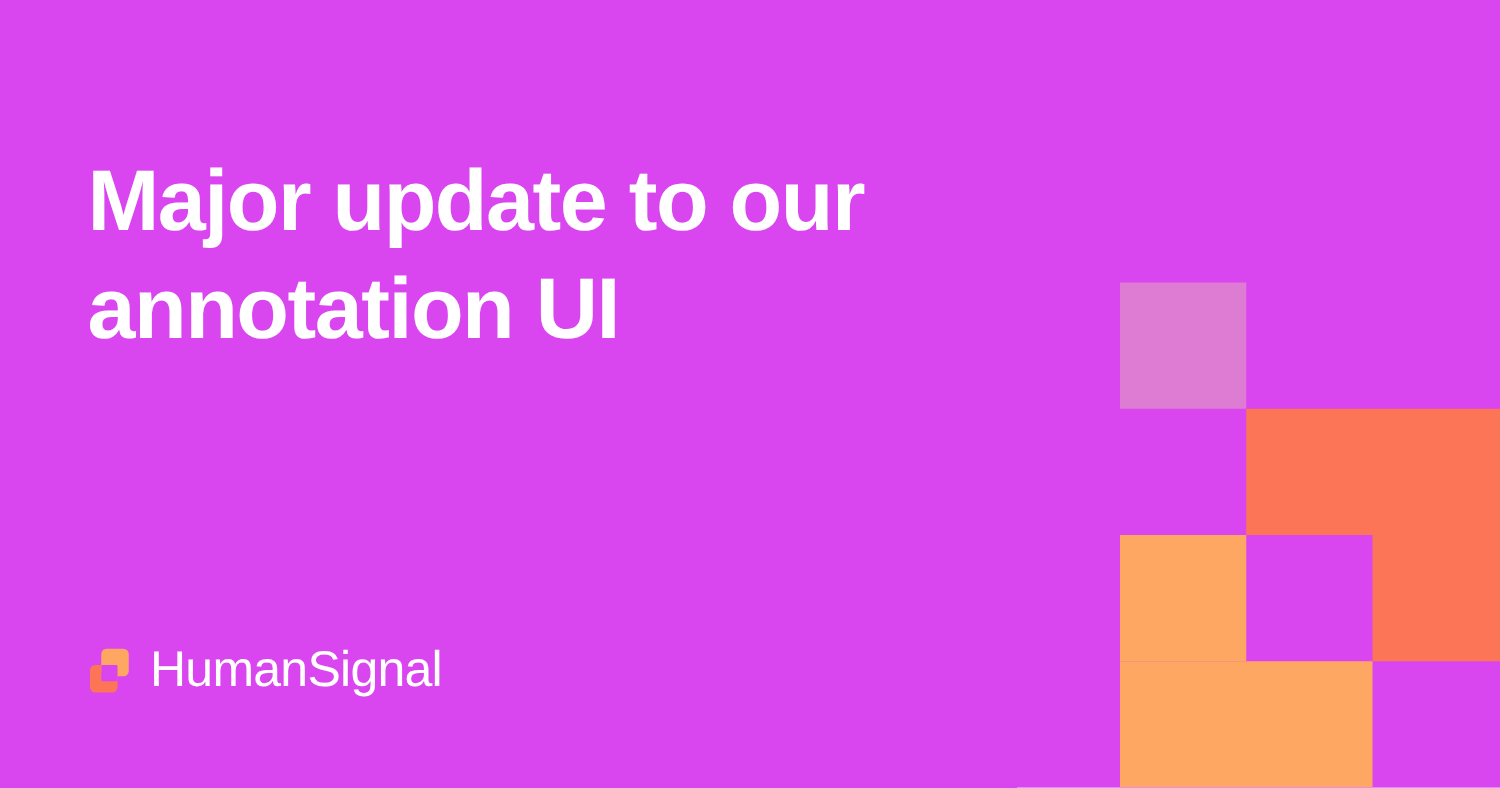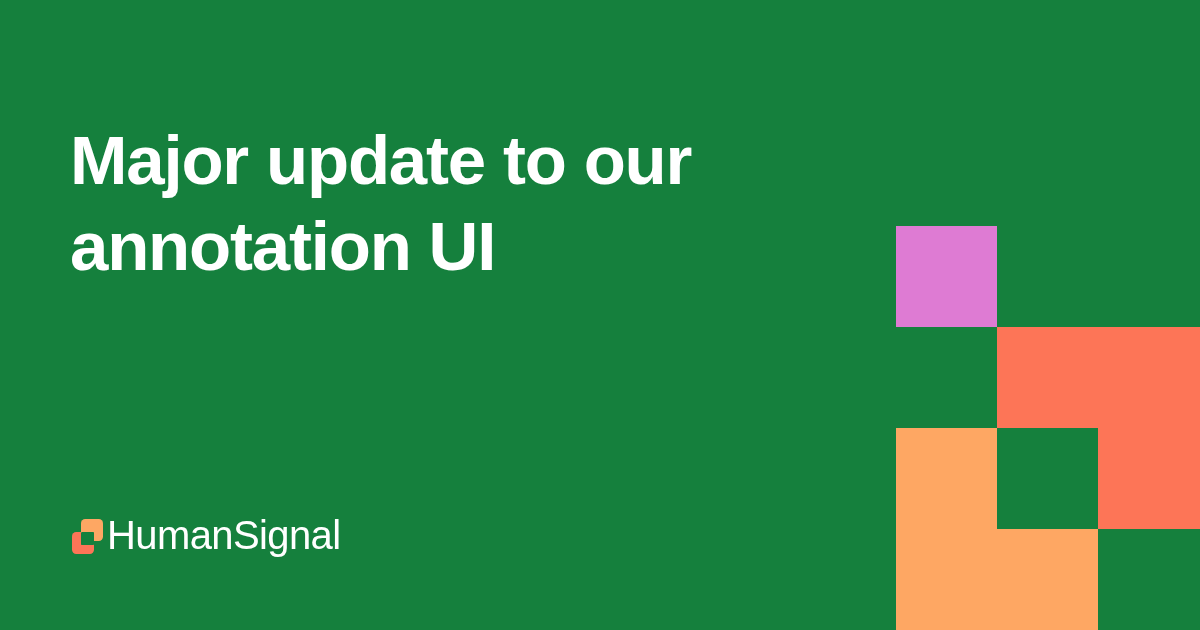--- a/index.html
+++ b/index.html
@@ -50,37 +50,38 @@
     white-space: pre-line;
   }
 
   
   .logo-lockup {
     position: absolute;
     left: 71px;
     top: 516px;
     display: flex;
     align-items: center;
+    gap: 13px;
   }
   .logo-mark {
     display: block;
     width: 36px;
     height: 40px;
     flex: 0 0 auto;
   }
   .logo-wordmark {
     display: block;
     height: 44px;
     flex: 0 0 auto;
   }
 </style>
 </head>
 <body>
 
-<div class="og-card" style="width: 1200px; height: 630px; background: #15803d;">
+<div class="og-card" style="width: 1200px; height: 630px; background: #d946ef;">
 
   <div class="mosaic">
     <div class="blk" style="left: 896px; top: 226px; width: 101px; height: 101px; background-color: rgb(222, 123, 211);"></div>
     <div class="blk" style="left: 997px; top: 327px; width: 203px; height: 101px; background-color: rgb(253, 117, 87);"></div>
     <div class="blk" style="left: 1098px; top: 428px; width: 102px; height: 101px; background-color: rgb(253, 117, 87);"></div>
     <div class="blk" style="left: 896px; top: 428px; width: 101px; height: 101px; background-color: rgb(254, 167, 99);"></div>
     <div class="blk" style="left: 896px; top: 529px; width: 202px; height: 101px; background-color: rgb(254, 167, 99);"></div>
   </div>
 
   <h1 class="headline" style="color: rgb(255, 255, 255);">Major update to our annotation UI</h1>

